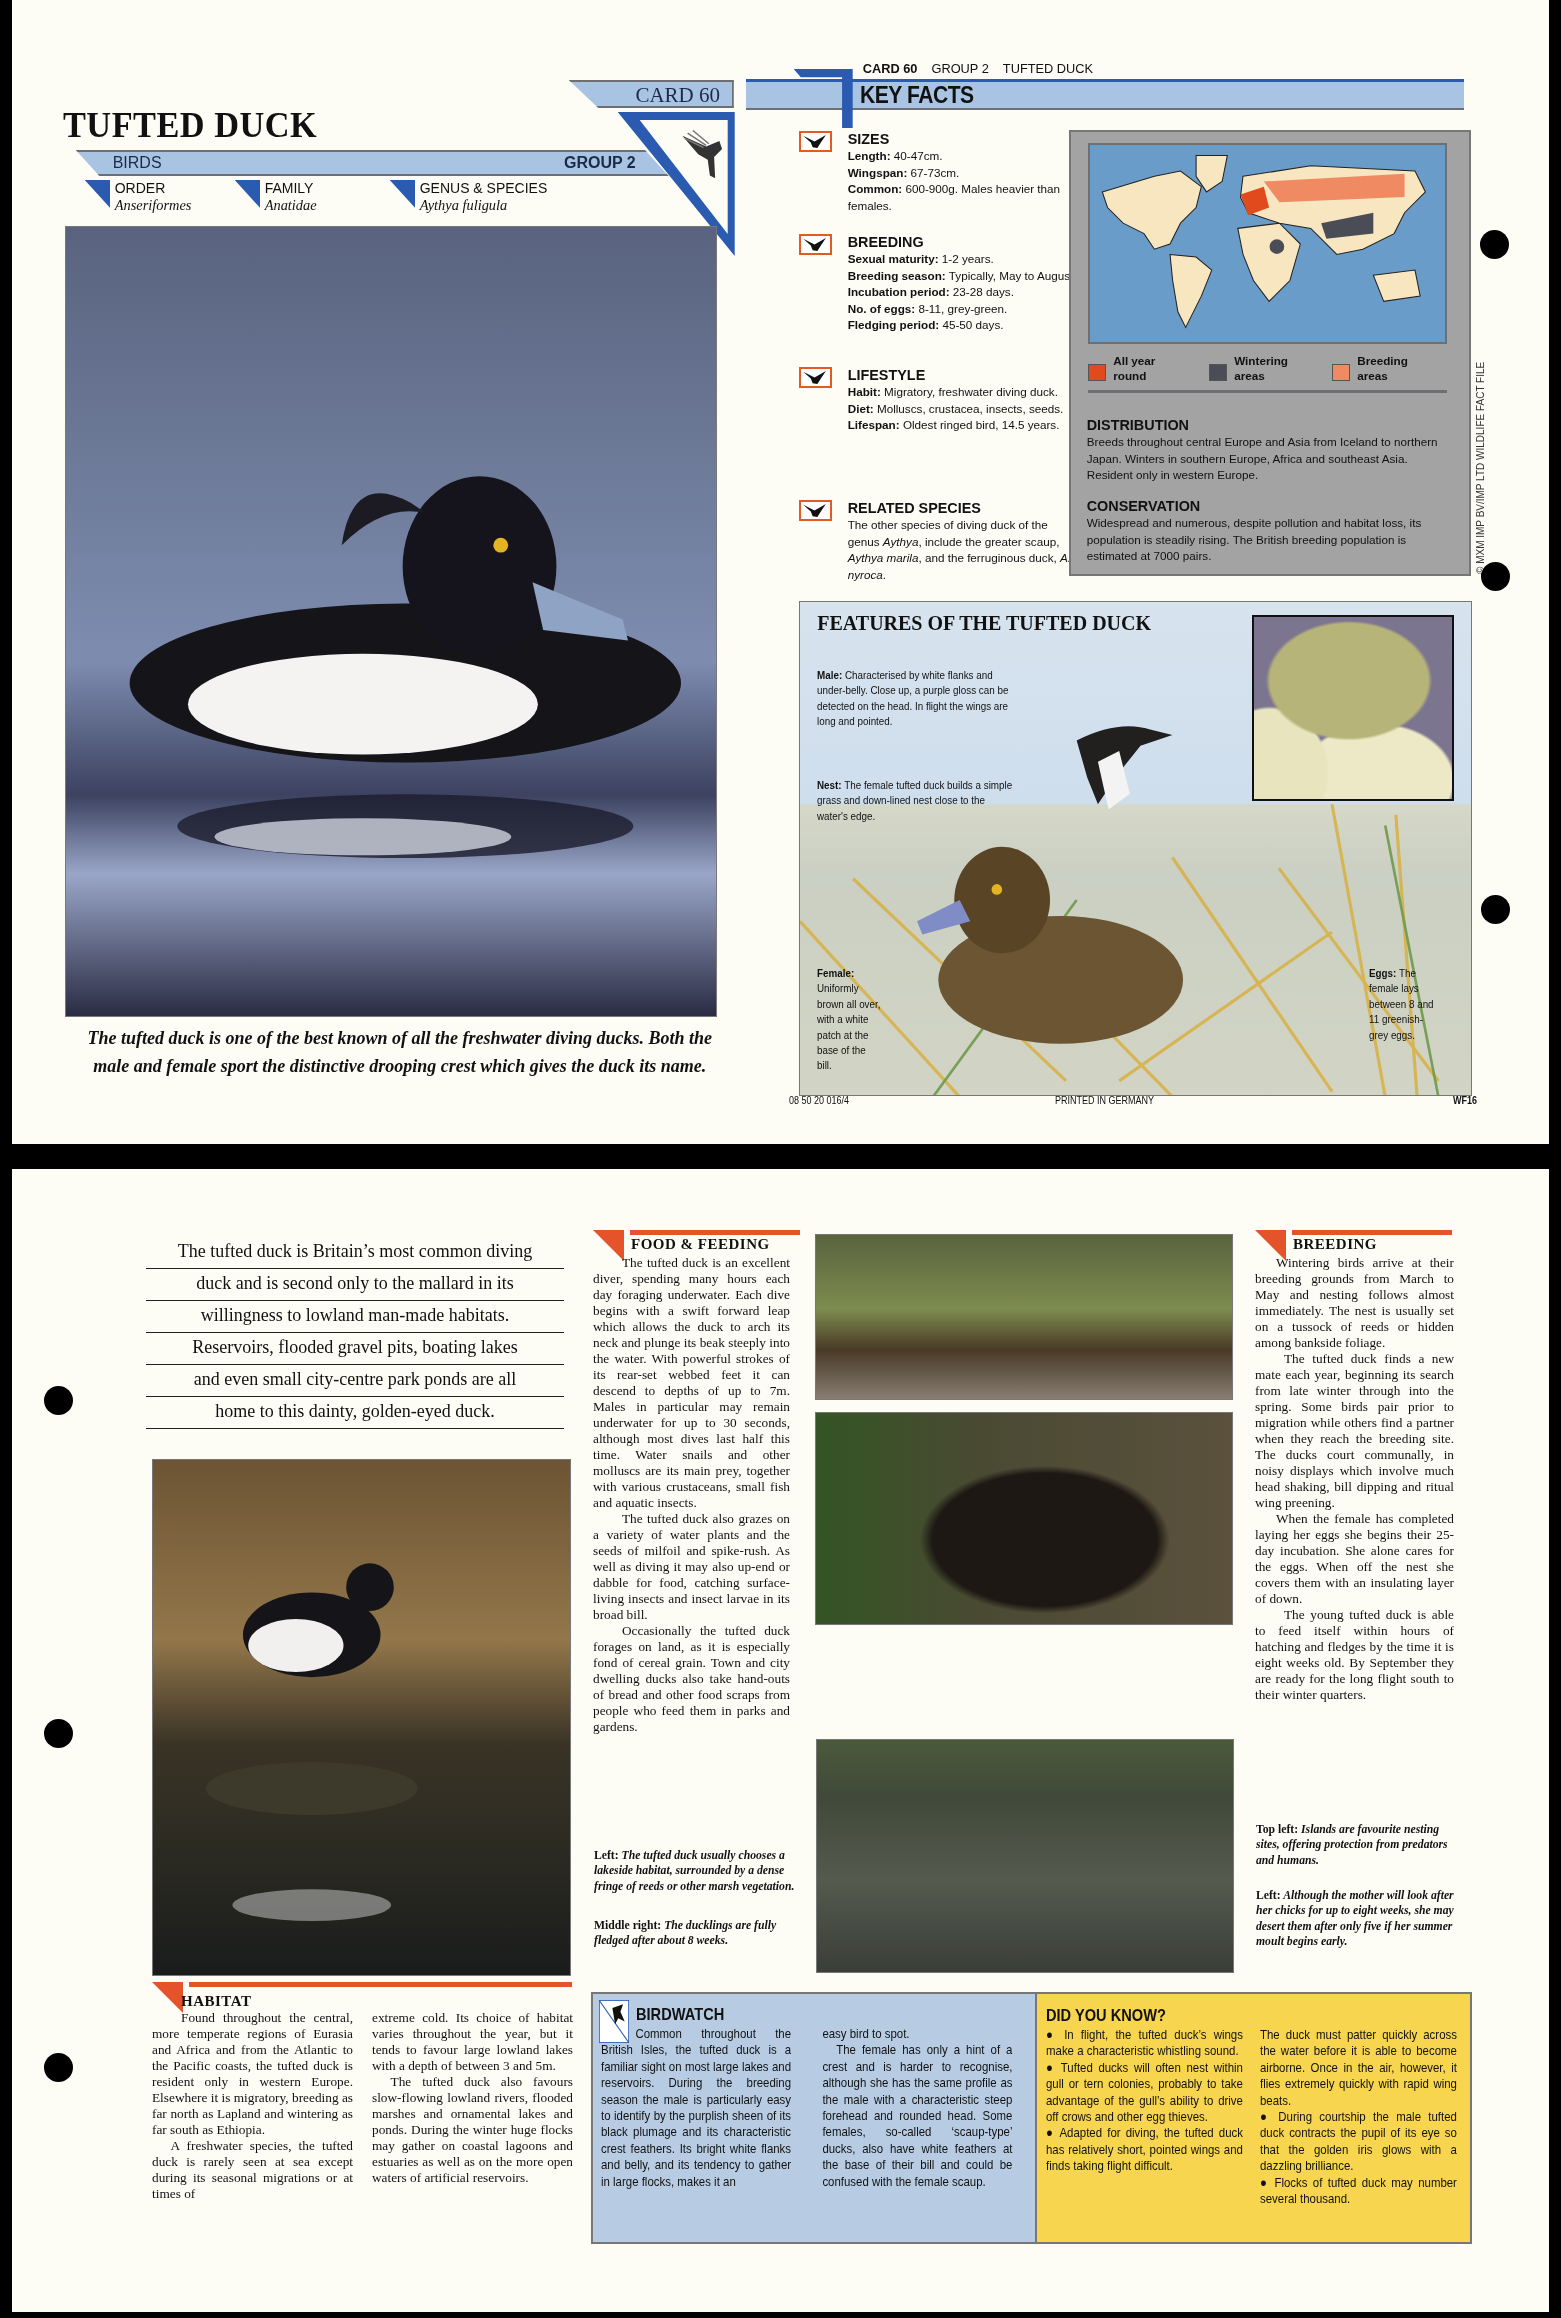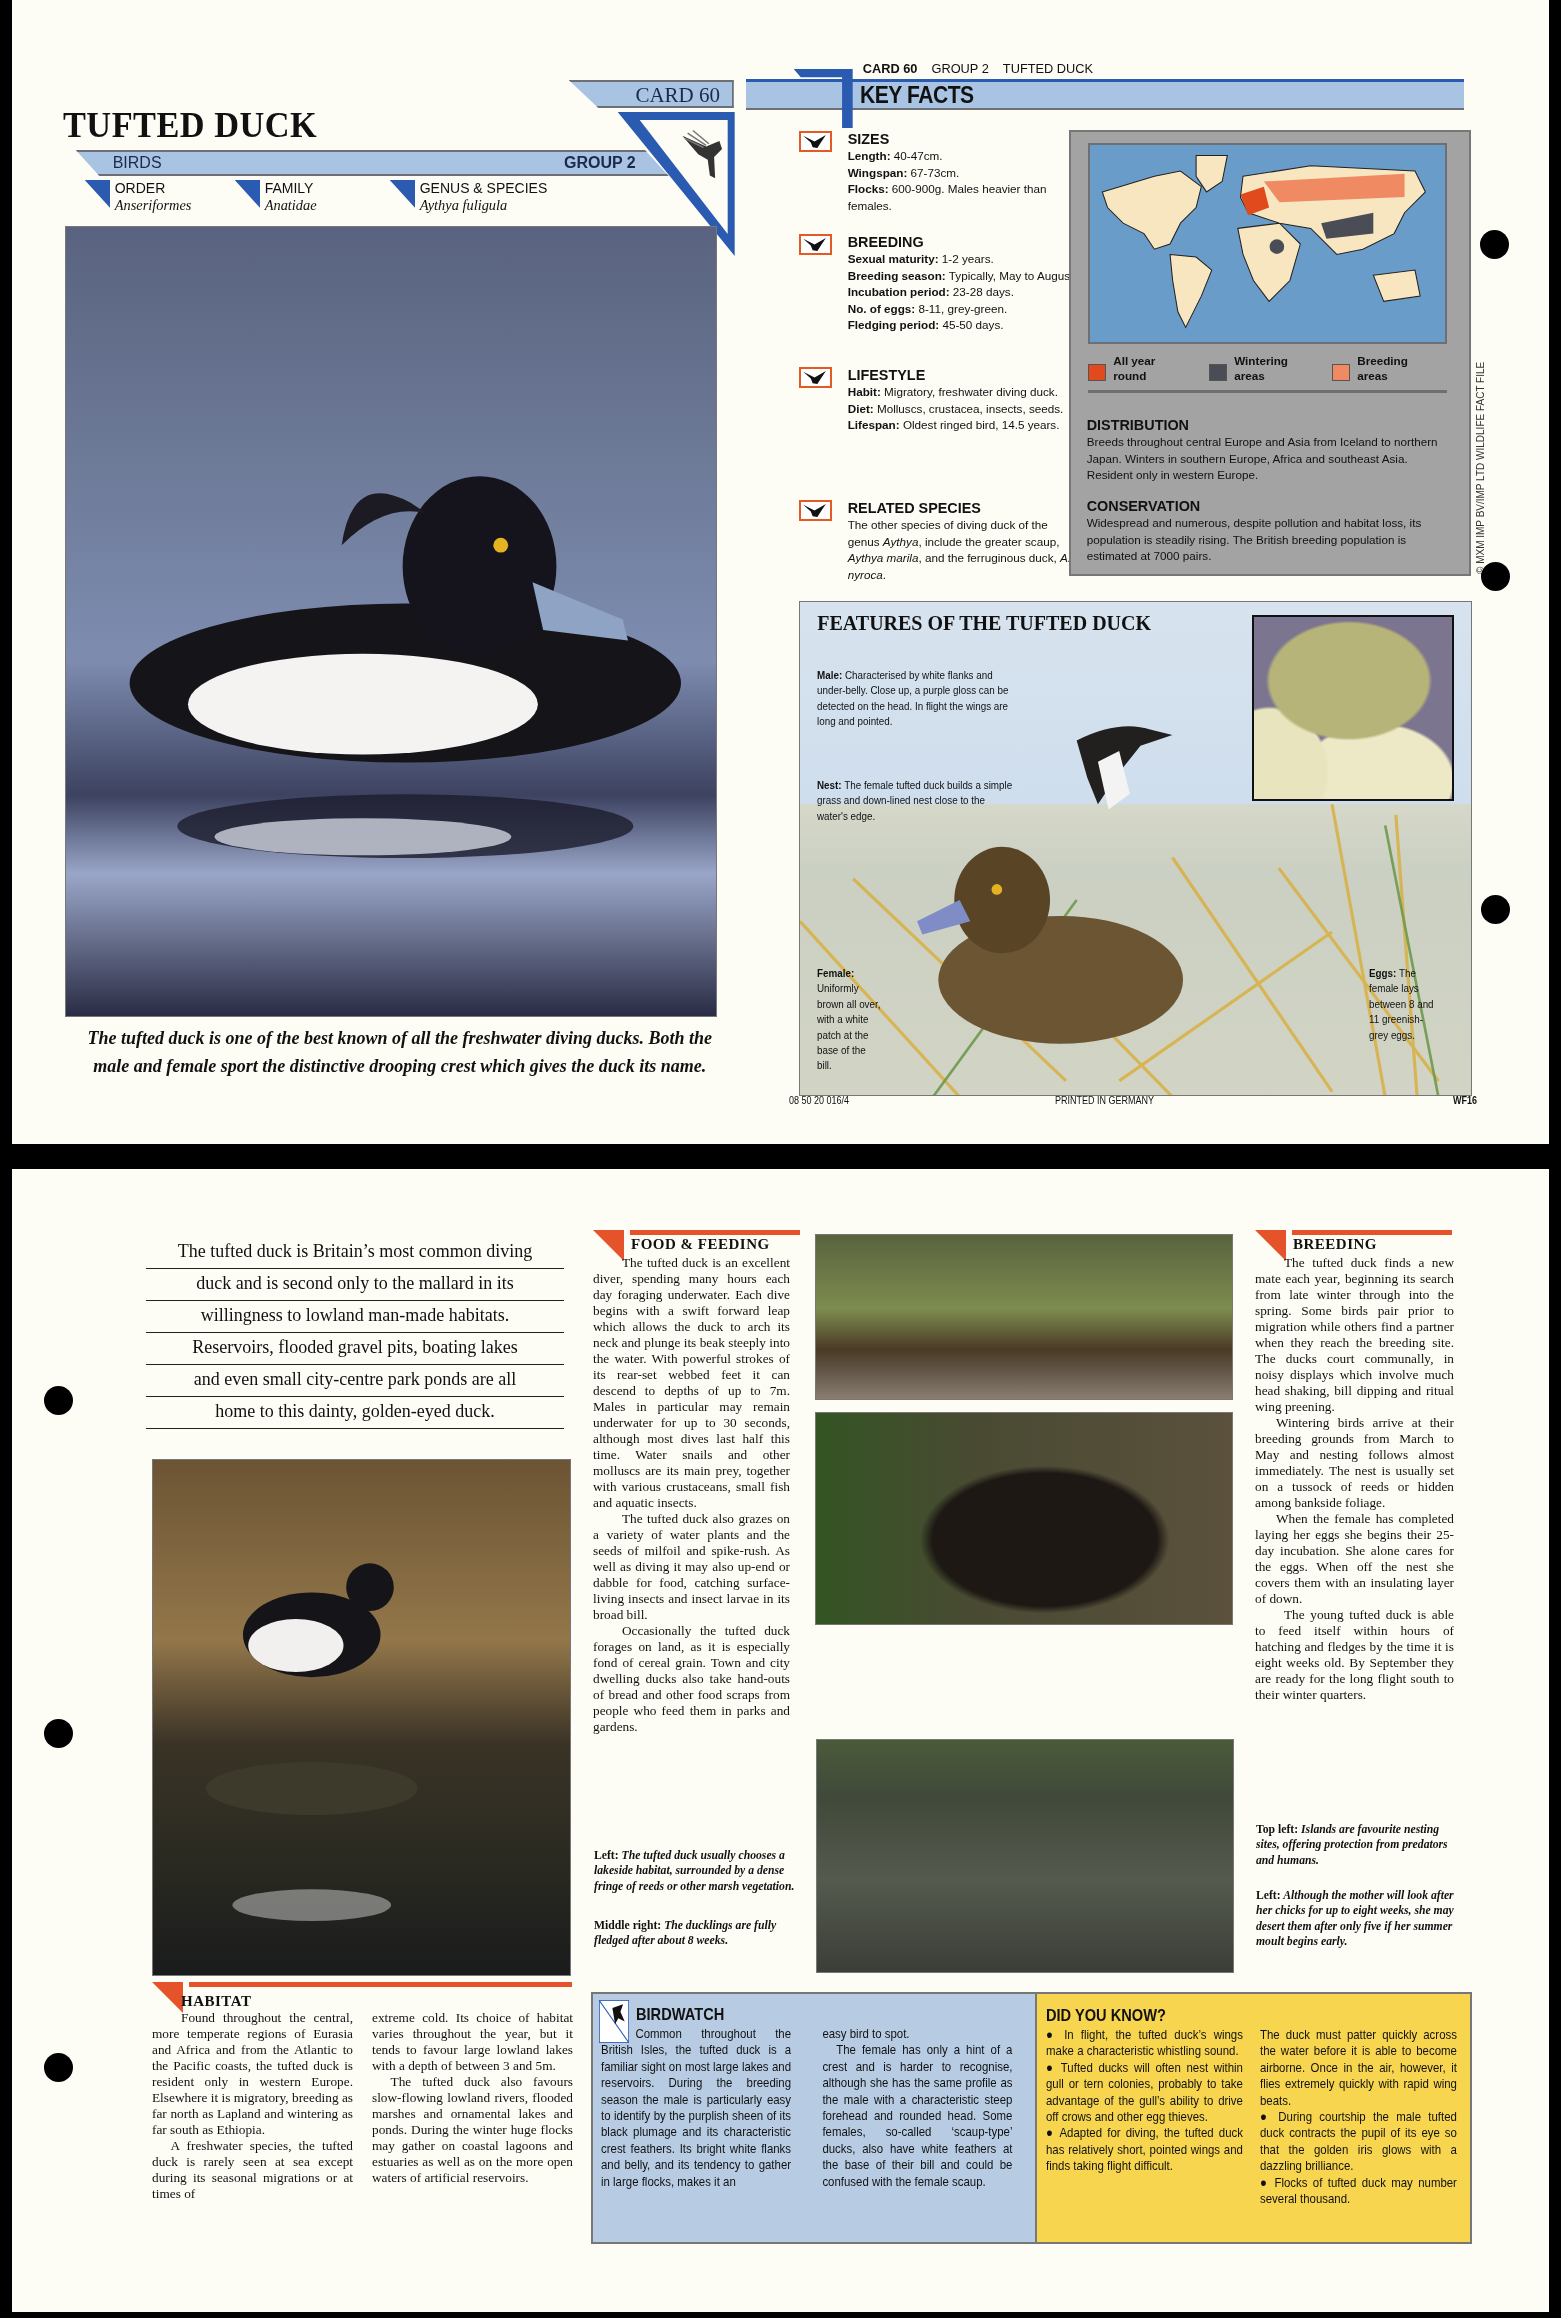--- a/index.html
+++ b/index.html
@@ -156,21 +156,21 @@
   </div>
 
   <div class="abs fact" style="top:131px;height:90px">
     <div class="ico"><svg viewBox="0 0 60 36">
           <path d="M4 6 L28 18 L52 4 L40 22 L34 32 L24 30 L20 20 Z" fill="#111"></path>
         </svg></div>
     <div class="body">
       <h4>SIZES</h4>
       <div><b>Length:</b><span> 40-47cm.</span></div>
       <div><b>Wingspan:</b><span> 67-73cm.</span></div>
-      <div><b>Flocks:</b><span> 600-900g. Males heavier than females.</span></div>
+      <div><b>Common:</b><span> 600-900g. Males heavier than females.</span></div>
     </div>
   </div>
   <div class="abs fact" style="top:234px;height:106px">
     <div class="ico"><svg viewBox="0 0 60 36">
           <path d="M4 6 L28 18 L52 4 L40 22 L34 32 L24 30 L20 20 Z" fill="#111"></path>
         </svg></div>
     <div class="body">
       <h4>BREEDING</h4>
       <div><b>Sexual maturity:</b><span> 1-2 years.</span></div>
       <div><b>Breeding season:</b><span> Typically, May to August.</span></div>
@@ -344,22 +344,22 @@
   <p class="noindent">extreme cold. Its choice of habitat varies throughout the year, but it tends to favour large lowland lakes with a depth of between 3 and 5m.</p>
   <p style="text-indent:18.6px">The tufted duck also favours slow-flowing lowland rivers, flooded marshes and ornamental lakes and ponds. During the winter huge flocks may gather on coastal lagoons and estuaries as well as on the more open waters of artificial reservoirs.</p>
 </div>
 
 <div class="sec-head" style="left:1255px;top:1230px">
   <div class="tri"></div>
   <div class="rule" style="width:160px"></div>
   <div class="h">BREEDING</div>
 </div>
 <div class="col" style="left:1255px;top:1255px;width:199px">
+  <p style="text-indent:21px">Wintering birds arrive at their breeding grounds from March to May and nesting follows almost immediately. The nest is usually set on a tussock of reeds or hidden among bankside foliage.</p>
   <p>The tufted duck finds a new mate each year, beginning its search from late winter through into the spring. Some birds pair prior to migration while others find a partner when they reach the breeding site. The ducks court communally, in noisy displays which involve much head shaking, bill dipping and ritual wing preening.</p>
-  <p style="text-indent:21px">Wintering birds arrive at their breeding grounds from March to May and nesting follows almost immediately. The nest is usually set on a tussock of reeds or hidden among bankside foliage.</p>
   <p style="text-indent:21px">When the female has completed laying her eggs she begins their 25-day incubation. She alone cares for the eggs. When off the nest she covers them with an insulating layer of down.</p>
   <p>The young tufted duck is able to feed itself within hours of hatching and fledges by the time it is eight weeks old. By September they are ready for the long flight south to their winter quarters.</p>
 </div>
 <div class="abs capt" style="left:1256px;top:1822px;width:205px"><b>Top left:</b><span> Islands are favourite nesting sites, offering protection from predators and humans.</span></div>
 <div class="abs capt" style="left:1256px;top:1888px;width:205px"><b>Left:</b><span> Although the mother will look after her chicks for up to eight weeks, she may desert them after only five if her summer moult begins early.</span></div>
 
 <div class="abs birdwatch sans">
   <svg class="abs" style="left:6.4px;top:6.4px" width="30" height="43" viewBox="0 0 56 80">
     <rect x="0" y="0" width="56" height="80" fill="#fff" stroke="#2a5bb0" stroke-width="3"></rect>
     <line x1="0" y1="0" x2="56" y2="80" stroke="#2a5bb0" stroke-width="2"></line>

